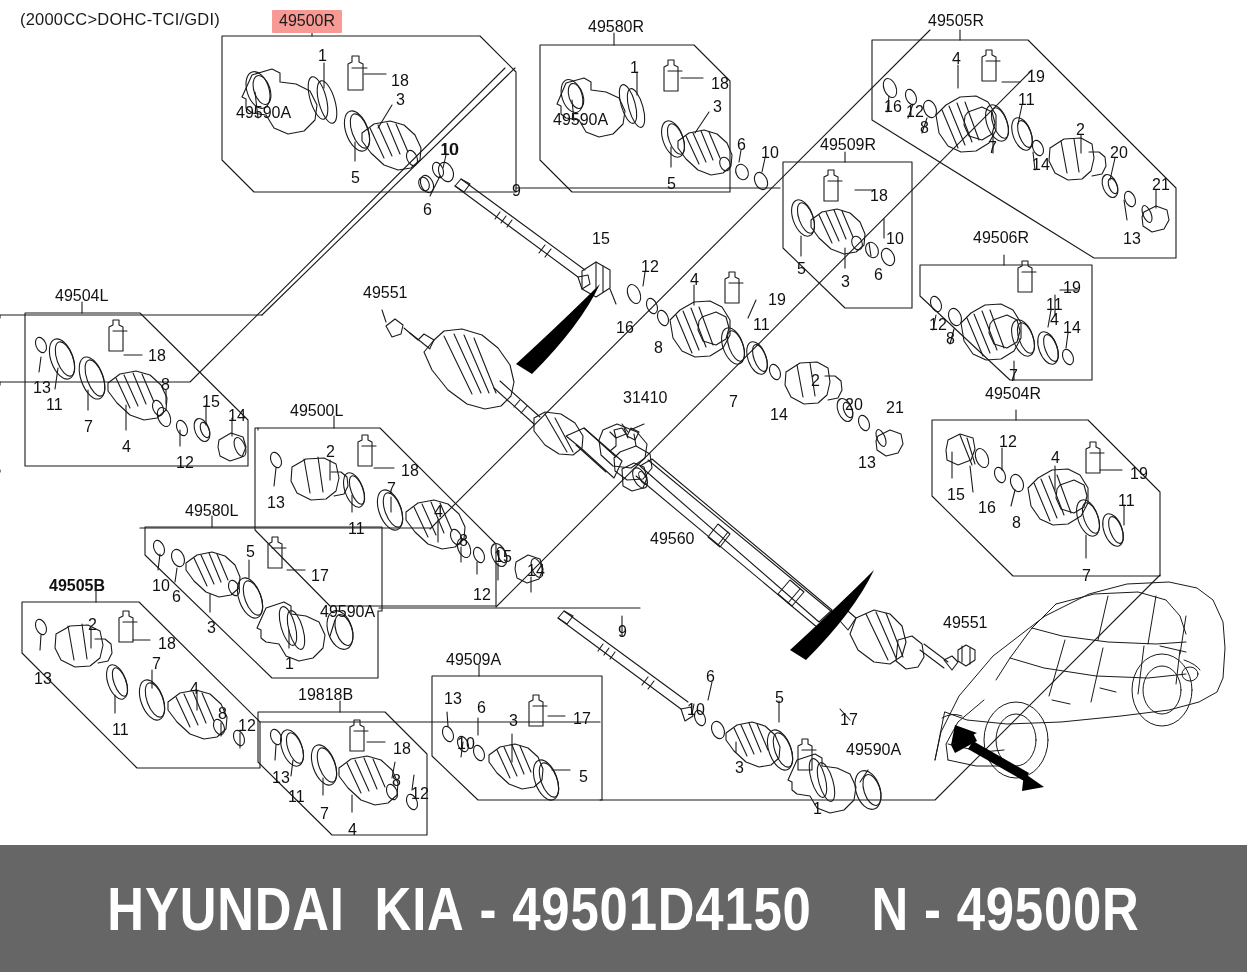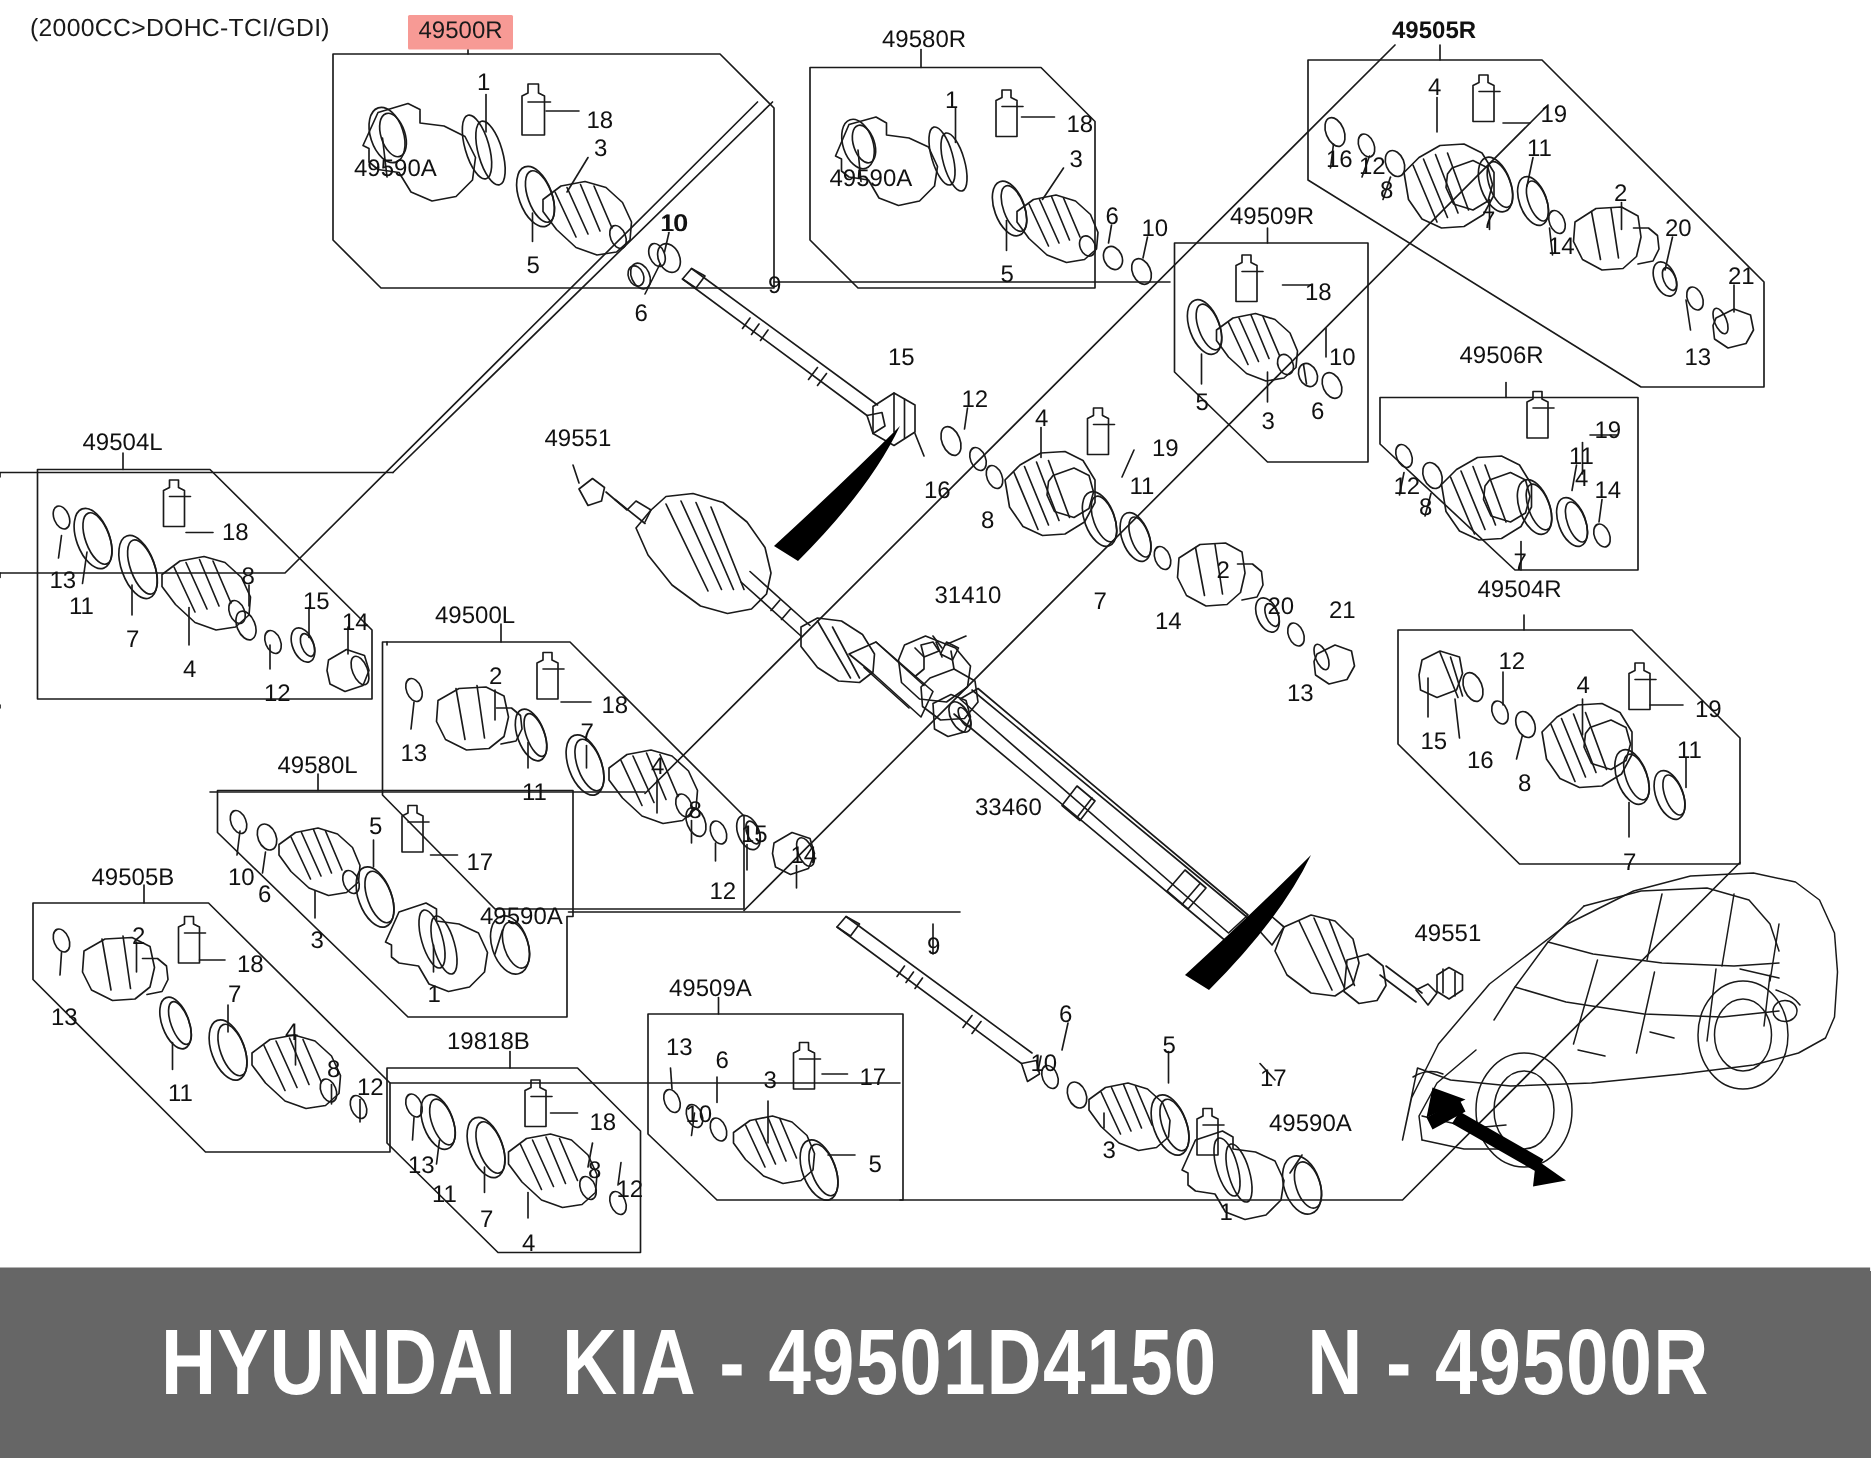--- a/index.html
+++ b/index.html
@@ -491,34 +491,34 @@
 
         <path d="M626,434 l-4,-6 l-8,2 l2,8 Z" fill="#fff"></path>
         <path d="M630,430 L644,424"></path>
       </g>
     </svg>
 
     <div class="hdr">(2000CC&gt;DOHC-TCI/GDI)</div>
 
     <div class="lbl hl" style="left:272px;top:10px;">49500R</div>
     <div class="lbl" style="left:588px;top:19px;">49580R</div>
-    <div class="lbl" style="left:928px;top:13px;font-weight:bold;">49505R</div>
+    <div class="lbl" style="left:928px;top:13px;">49505R</div>
     <div class="lbl" style="left:820px;top:137px;">49509R</div>
     <div class="lbl" style="left:973px;top:230px;">49506R</div>
     <div class="lbl" style="left:985px;top:386px;">49504R</div>
     <div class="lbl" style="left:55px;top:288px;">49504L</div>
     <div class="lbl" style="left:290px;top:403px;">49500L</div>
     <div class="lbl" style="left:185px;top:503px;">49580L</div>
-    <div class="lbl" style="left:61px;top:578px;">49505B</div>
+    <div class="lbl" style="left:49px;top:578px;font-weight:bold;">49505B</div>
     <div class="lbl" style="left:298px;top:687px;">19818B</div>
     <div class="lbl" style="left:446px;top:652px;">49509A</div>
 
     <div class="lbl" style="left:363px;top:285px;">49551</div>
     <div class="lbl" style="left:623px;top:390px;">31410</div>
-    <div class="lbl" style="left:650px;top:531px;">33460</div>
+    <div class="lbl" style="left:650px;top:531px;">49560</div>
     <div class="lbl" style="left:943px;top:615px;">49551</div>
     <div class="lbl" style="left:846px;top:742px;">49590A</div>
 
     <div id="callout-layer">
         <div class="num" style="left: 318px; top: 48px;">1</div>
         <div class="num" style="left: 391px; top: 73px;">18</div>
         <div class="num" style="left: 396px; top: 92px;">3</div>
         <div class="num" style="left: 351px; top: 170px;">5</div>
         <div class="num" style="left: 236px; top: 105px;">49590A</div>
         <div class="num" style="left: 440px; top: 142px;">10</div>

